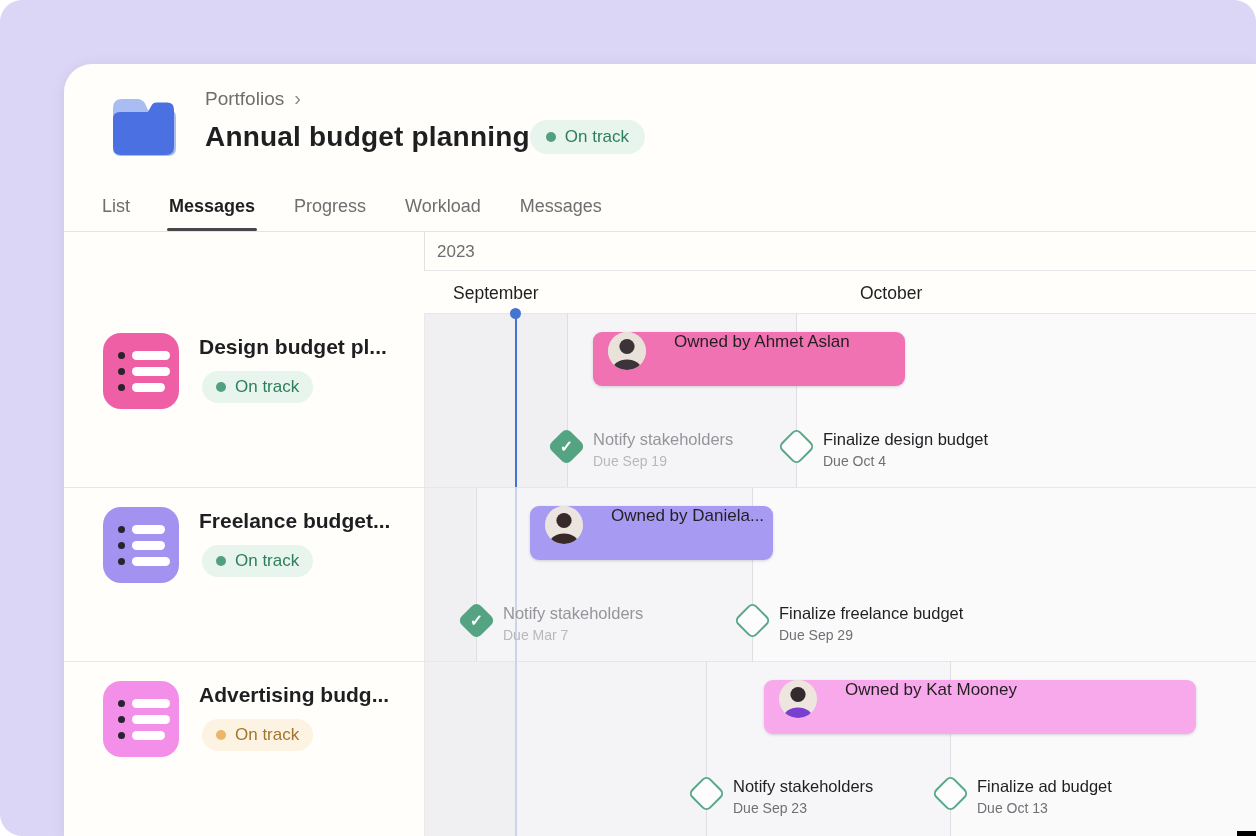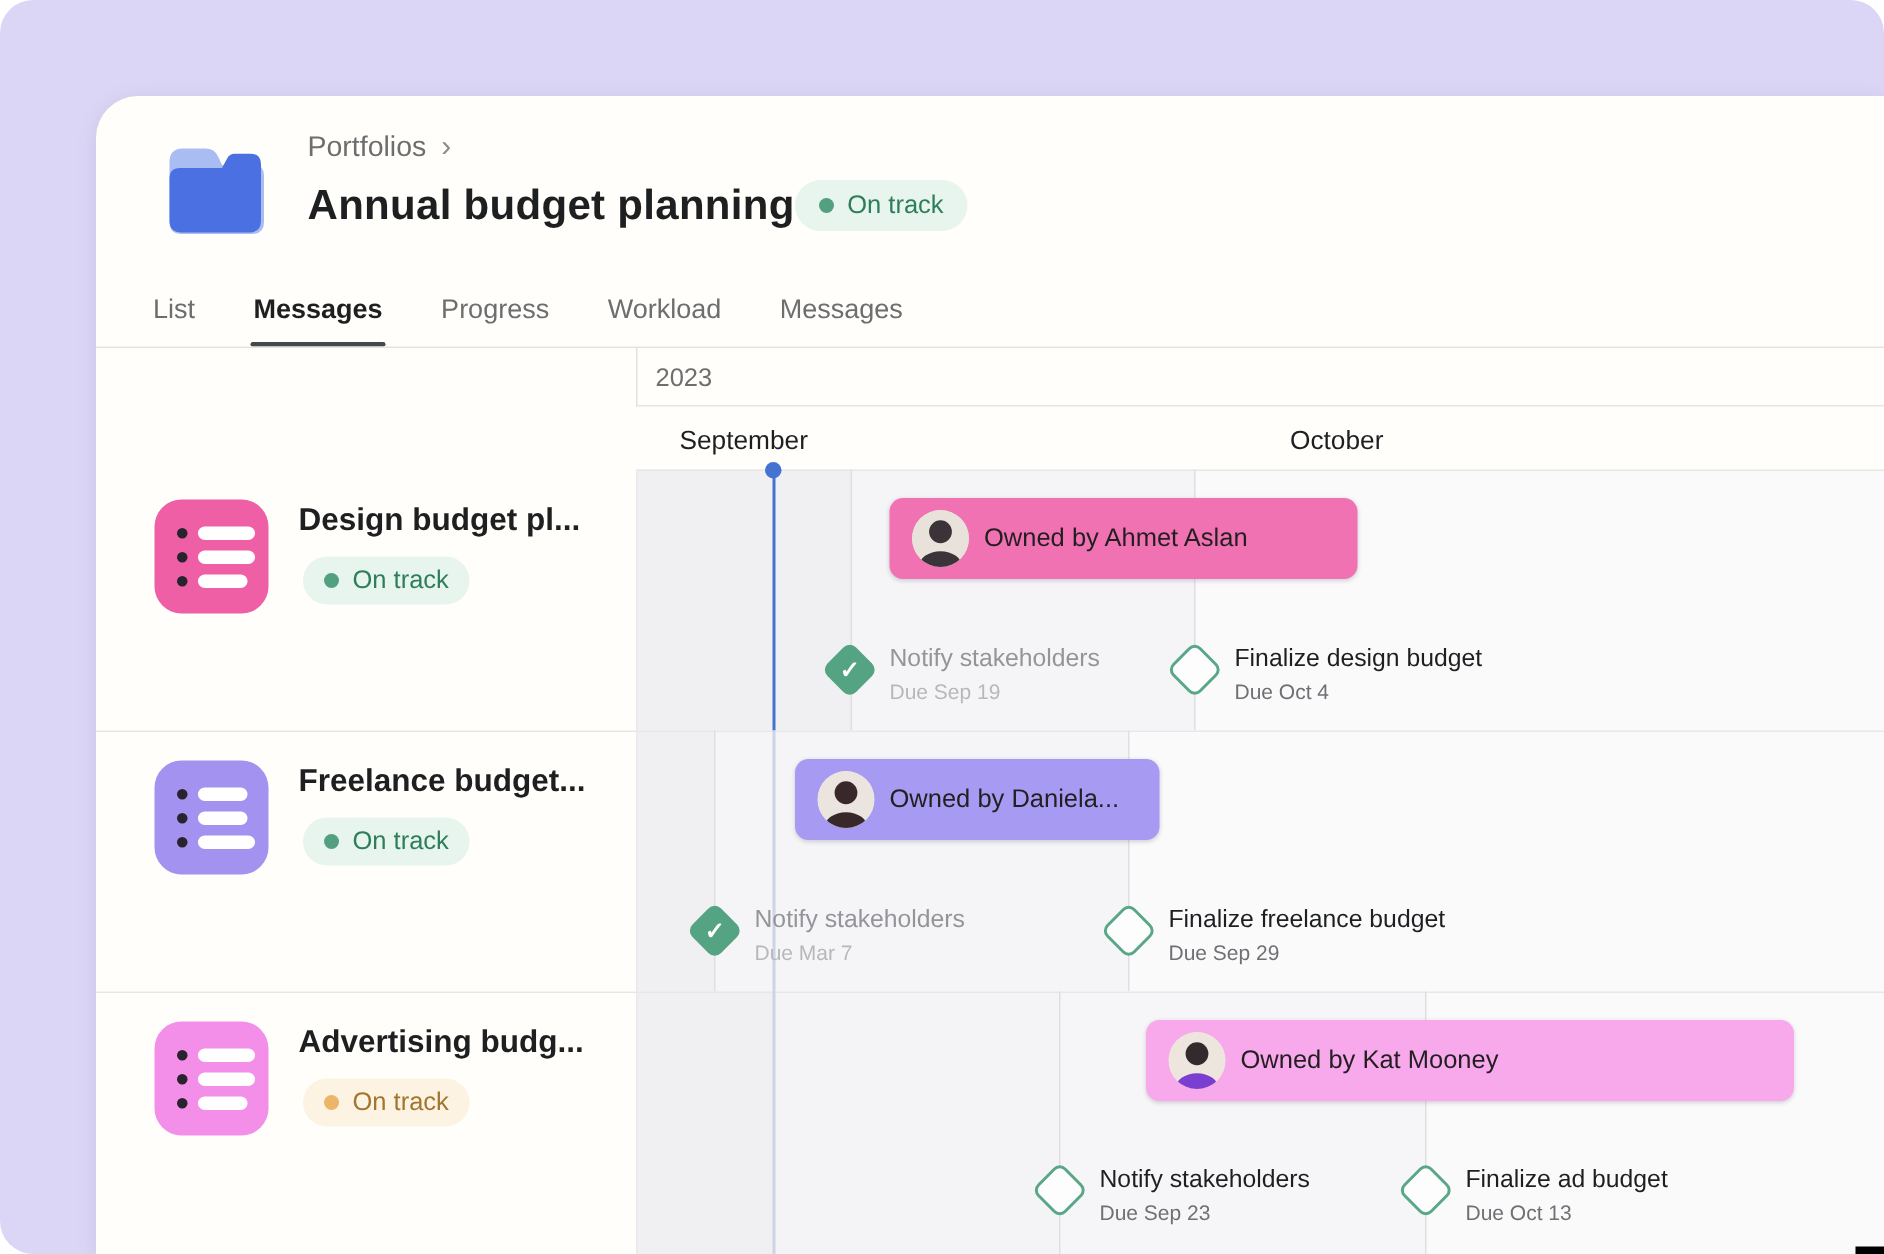--- a/index.html
+++ b/index.html
@@ -44,21 +44,21 @@
   .gridline { position:absolute; top:0; bottom:0; width:1px; background:#dfdfe3; }
 
   .proj-icon { position:absolute; left:39px; top:20px; width:76px; height:76px; border-radius:18px;
                display:flex; flex-direction:column; justify-content:center; gap:7px; padding-left:15px; cursor:pointer; }
   .proj-icon .li { display:flex; align-items:center; gap:7px; }
   .proj-icon .li .d { width:7px; height:7px; border-radius:50%; background:#29222f; }
   .proj-icon .li .b { width:38px; height:9px; border-radius:5px; background:#ffffff; }
   .proj-title { position:absolute; left:135px; top:22px; font-size:21px; font-weight:700; color:#1e1f21; cursor:pointer; white-space:nowrap; }
   .proj-badge { position:absolute; left:138px; top:58px; }
 
-  .bar { position:absolute; top:19px; height:54px; border-radius:9px; display:flex; align-items:center; padding-left:15px; gap:10px;
+  .bar { position:absolute; top:19px; height:54px; border-radius:9px; display:flex; padding-left:15px; gap:28px;
          box-shadow:0 1px 3px rgba(40,20,60,.18); cursor:pointer; z-index:3; }
   .bar .avatar { width:38px; height:38px; border-radius:50%; overflow:hidden; flex:0 0 auto; background:#e9e2db; }
   .bar .blabel { font-size:17px; color:#231f20; white-space:nowrap; }
 
   .milestone { position:absolute; z-index:4; cursor:pointer; }
   .diamond { position:absolute; width:27px; height:27px; border-radius:6px; transform:rotate(45deg); }
   .diamond.done { background:#54a382; }
   .diamond.pending { background:#fdfdfd; border:2px solid #58a888; }
   .diamond .chk { position:absolute; inset:0; display:flex; align-items:center; justify-content:center;
                   transform:rotate(-45deg); color:#ffffff; font-size:16px; font-weight:700; }

